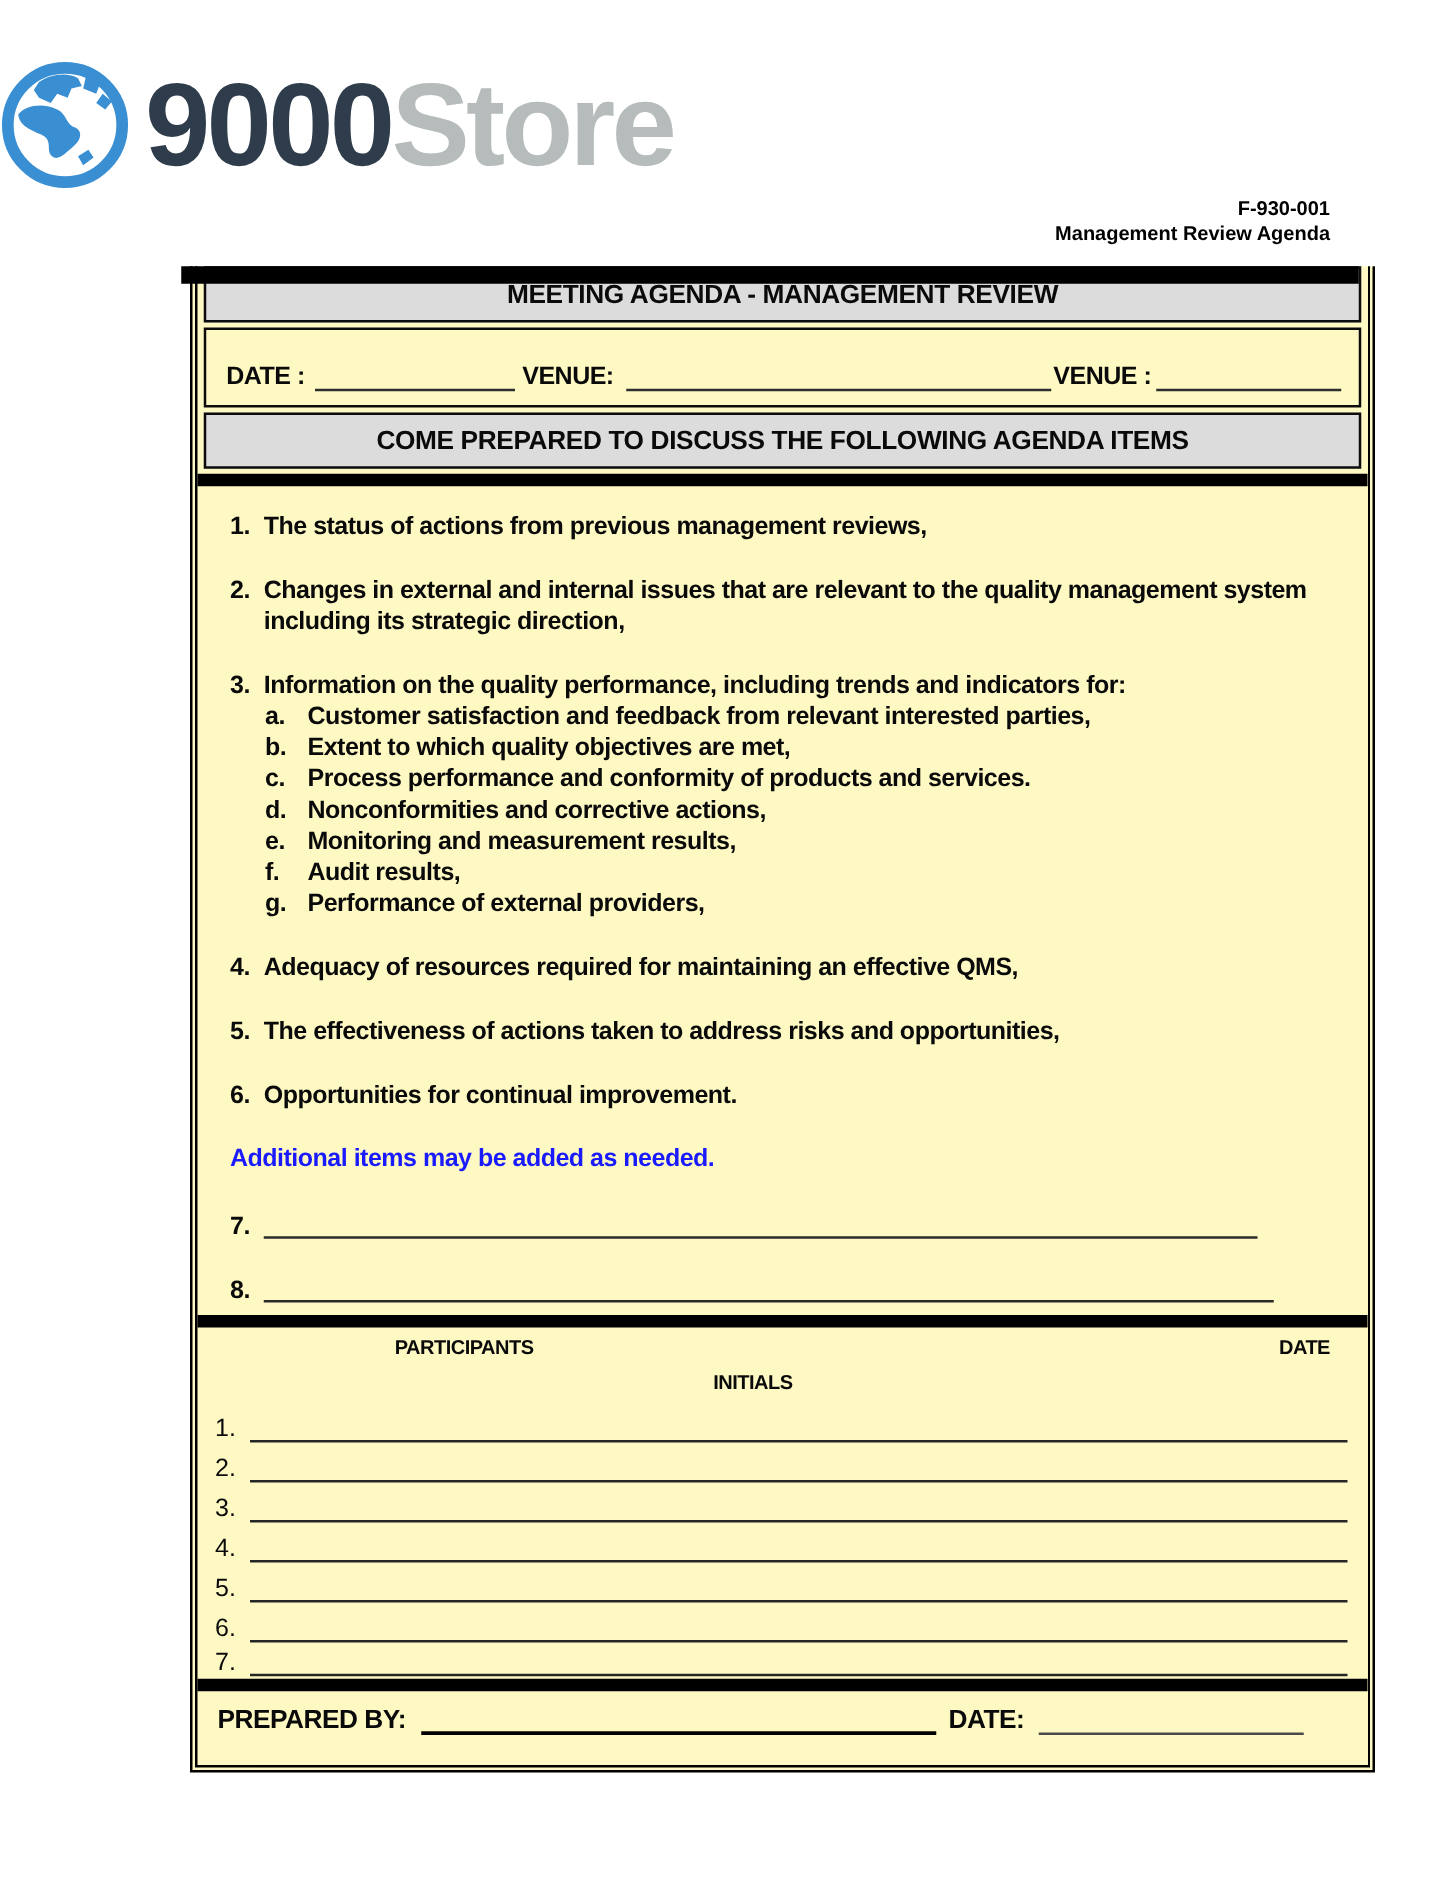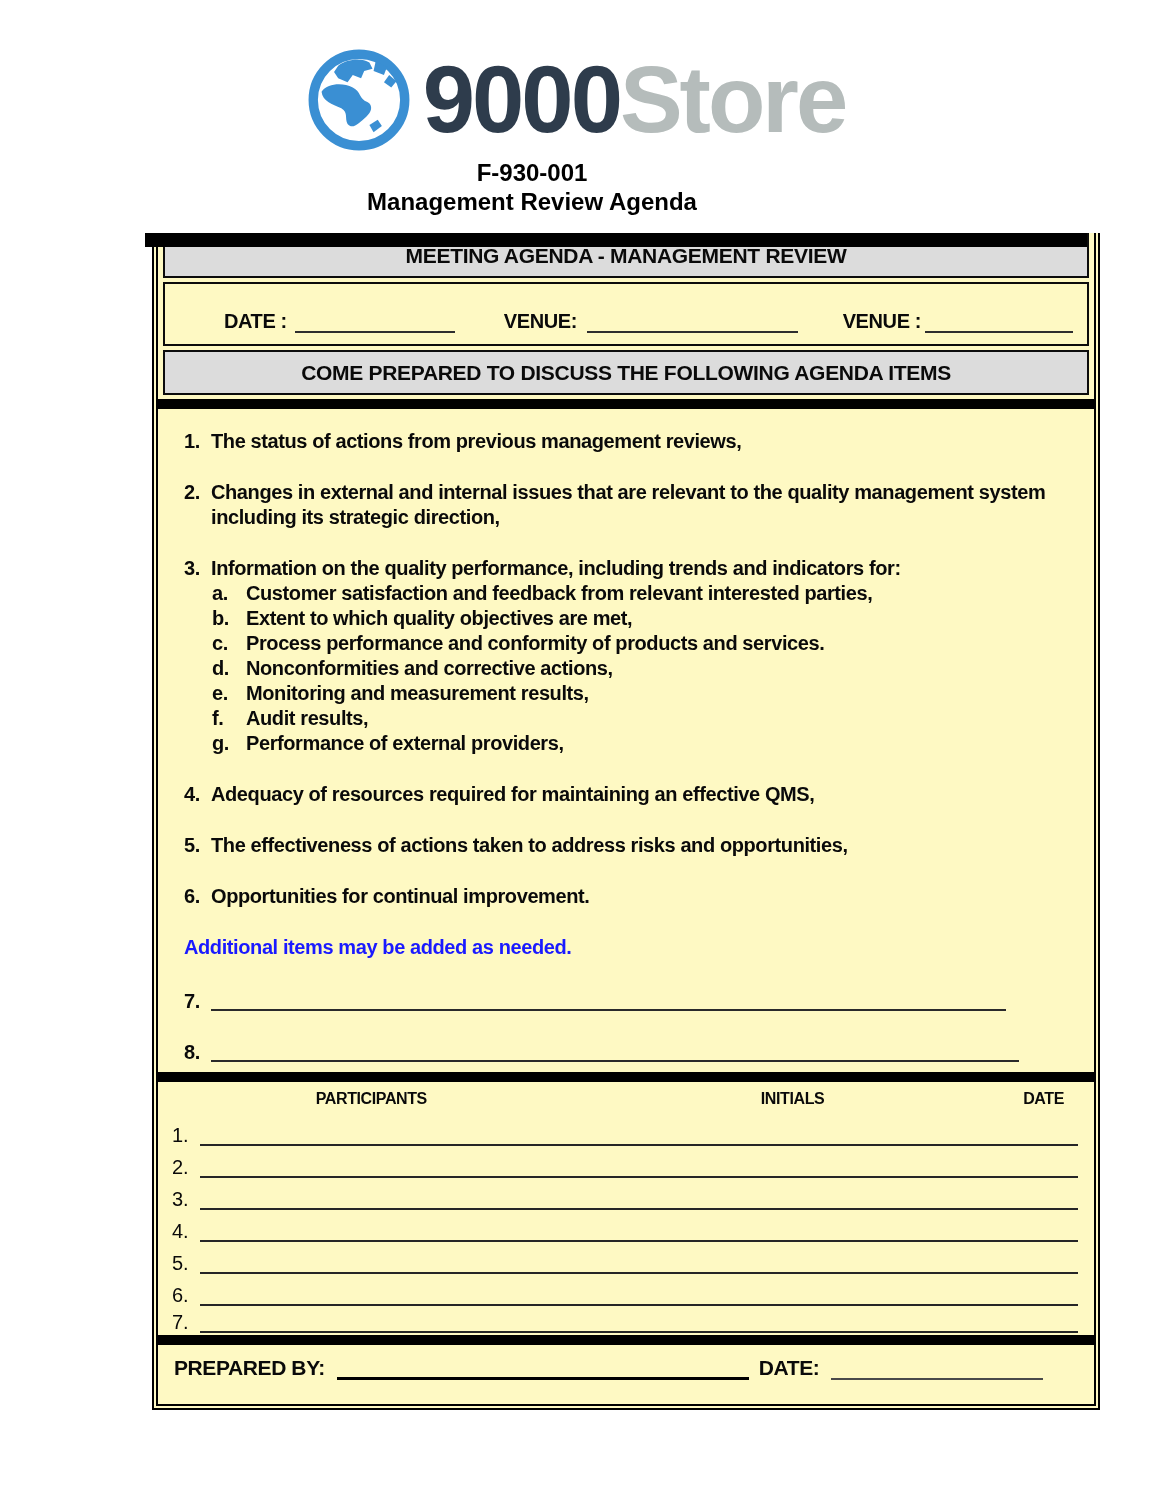--- a/index.html
+++ b/index.html
@@ -6,32 +6,32 @@
   html,body { background:#ffffff; }
   body {
     width:1152px; height:1504px; overflow:hidden;
     font-family:"Liberation Sans", sans-serif;
     color:#0a0a0a;
   }
   .page { position:relative; width:1152px; height:1504px; background:#fff; }
 
   
   .logo-row {
-    display:flex; align-items:center; justify-content:center;
+    display:flex; align-items:center; 
     padding-top:48px; gap:12px;
   }
   .globe { width:104px; height:104px; flex:none; }
   .logo-text { font-size:94px; font-weight:bold; letter-spacing:-3px; line-height:1; }
   .logo-num  { color:#2e3c4c; }
   .logo-word { color:#b5bcbb; }
 
   
   .doc-meta {
-    text-align:center; padding-right:88px; margin-top:6px;
-    font-weight:bold; font-size:24px; line-height:1.22; color:#000;
+    text-align:right; padding-right:88px; margin-top:6px;
+    font-weight:bold; font-size:16px; line-height:1.22; color:#000;
   }
 
   
   .form-wrap { position:relative; margin:16px 52px 0 152px; }
   .top-bar {
     position:absolute; top:0; left:-7px; height:14px;
     width:calc(100% - 6px); background:#000;
   }
   .outer {
     margin-top:14px;
@@ -41,21 +41,21 @@
   }
   .sec-box { border:2px solid #0c0c0c; margin:4px 5px; }
   .gray-head {
     background:#dcdcdc; text-align:center; font-weight:bold;
     font-size:21px; letter-spacing:-0.3px; padding:9px 4px 8px;
   }
   .thick-bar { height:10px; background:#000; margin-top:2px; }
 
   
   .fields { padding:27px 14px 11px 16px; display:flex; align-items:flex-end; }
-  .flabel { font-weight:bold; font-size:20px; letter-spacing:-0.4px; white-space:nowrap; line-height:1; padding-bottom:2px;margin-left:43px; }
+  .flabel { font-weight:bold; font-size:20px; letter-spacing:-0.4px; white-space:nowrap; line-height:1; padding-bottom:2px; }
   .fline { border-bottom:2px solid #2e2e2e; height:20px; }
   .fl-date  { width:160px; margin:0 6px 0 8px; }
   .fl-venue { flex:1; margin:0 2px 0 10px; }
   .fl-time  { width:148px; margin-left:4px; }
 
   
   .agenda { padding:20px 30px 8px 26px; font-weight:bold; font-size:20px; letter-spacing:-0.4px; line-height:25px; }
   .ai { display:flex; margin-bottom:26px; }
   .ai .n { flex:none; width:27px; }
   .ai .t { flex:1; }
@@ -70,21 +70,21 @@
   .bl-7 { width:795px; }
   .bl-8 { width:808px; }
 
   
   .participants { padding:8px 16px 0 14px; }
   .p-head {
     display:grid; grid-template-columns:44% 28% 28%;
     font-weight:bold; font-size:16px; letter-spacing:-0.4px; margin-bottom:6px;
   }
   .p-head .c1 { text-align:center; }
-  .p-head .c2 { text-align:right; }
+  .p-head .c2 { text-align:left;margin-top:28px; }
   .p-head .c3 { text-align:right; padding-right:14px; }
   .p-row { display:flex; align-items:flex-end; height:32px; }
   .p-row .pn { flex:none; width:26px; font-size:20px; line-height:1; padding-bottom:1px; }
   .p-row .pline { flex:1; border-bottom:2px solid #262626; height:10px; margin-left:2px; }
   .p-row.last { height:27px; }
   .p-row.last .pline { border-bottom-width:2px; }
 
   
   .prepared { padding:12px 16px 24px 16px; display:flex; align-items:flex-end; }
   .plabel { font-weight:bold; font-size:21px; letter-spacing:-0.4px; white-space:nowrap; line-height:1; padding-bottom:2px; }

